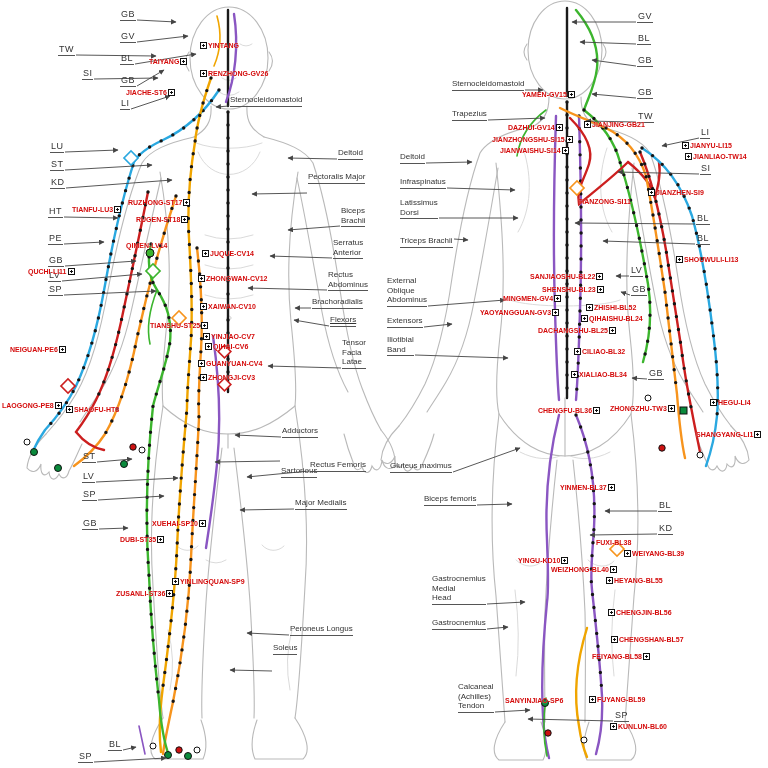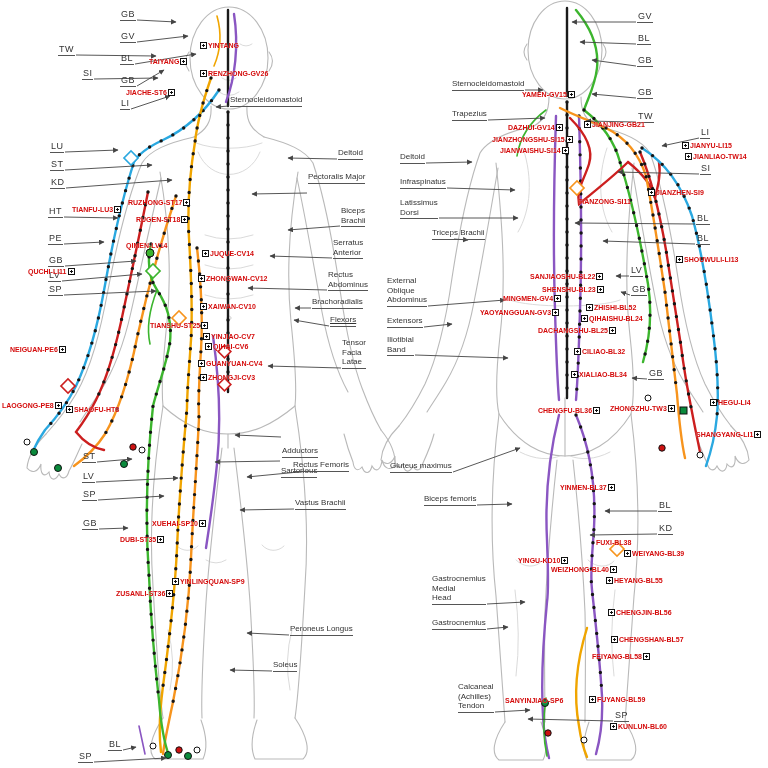--- a/index.html
+++ b/index.html
@@ -267,26 +267,26 @@
 Brachii</div>
       <div class="muscle" style="left: 333px; top: 238px;">Serratus
 Anterior</div>
       <div class="muscle" style="left: 328px; top: 270px;">Rectus
 Abdominus</div>
       <div class="muscle" style="left: 312px; top: 297px;">Brachoradialis</div>
       <div class="muscle" style="left: 330px; top: 315px; text-decoration: underline;">Flexors</div>
       <div class="muscle" style="left: 342px; top: 338px;">Tensor
 Facia
 Latae</div>
-      <div class="muscle" style="left: 282px; top: 446px;">Adductors</div>
+      <div class="muscle" style="left: 282px; top: 426px;">Adductors</div>
       <div class="muscle" style="left: 281px; top: 466px;">Sartorious</div>
-      <div class="muscle" style="left: 293px; top: 460px;">Rectus Femoris</div>
-      <div class="muscle" style="left: 295px; top: 498px;">Vastus Brachii</div>
+      <div class="muscle" style="left: 310px; top: 460px;">Rectus Femoris</div>
+      <div class="muscle" style="left: 295px; top: 498px;">Major Medialis</div>
       <div class="muscle" style="left: 290px; top: 624px;">Peroneus Longus</div>
-      <div class="muscle" style="left: 273px; top: 660px;">Soleus</div>
+      <div class="muscle" style="left: 273px; top: 643px;">Soleus</div>
       <div class="pt sq-l" style="left: 200px; top: 42px;">YINTANG</div>
       <div class="pt sq-r" style="left: 149px; top: 58px;">TAIYANG</div>
       <div class="pt sq-l" style="left: 200px; top: 70px;">RENZHONG-GV26</div>
       <div class="pt sq-r" style="left: 126px; top: 89px;">JIACHE-ST6</div>
       <div class="pt sq-r" style="left: 72px; top: 206px;">TIANFU-LU3</div>
       <div class="pt sq-r" style="left: 128px; top: 199px;">RUZHONG-ST17</div>
       <div class="pt sq-r" style="left: 136px; top: 216px;">RUGEN-ST18</div>
       <div class="pt" style="left: 126px; top: 242px;">QIMEN-LV14</div>
       <div class="pt sq-r" style="left: 28px; top: 268px;">QUCHI-LI11</div>
       <div class="pt sq-r" style="left: 10px; top: 346px;">NEIGUAN-PE6</div>
@@ -318,21 +318,21 @@
       <div class="tag" style="left: 648px; top: 369px;">GB</div>
       <div class="tag" style="left: 658px; top: 501px;">BL</div>
       <div class="tag" style="left: 658px; top: 524px;">KD</div>
       <div class="tag" style="left: 614px; top: 711px;">SP</div>
       <div class="muscle" style="left: 452px; top: 79px;">Sternocleidomastoid</div>
       <div class="muscle" style="left: 452px; top: 109px;">Trapezius</div>
       <div class="muscle" style="left: 400px; top: 152px;">Deltoid</div>
       <div class="muscle" style="left: 400px; top: 177px;">Infraspinatus</div>
       <div class="muscle" style="left: 400px; top: 198px;">Latissimus
 Dorsi</div>
-      <div class="muscle" style="left: 400px; top: 228px; margin-left: 32px;">Triceps Brachii</div>
+      <div class="muscle" style="left: 400px; top: 236px;">Triceps Brachii</div>
       <div class="muscle" style="left: 387px; top: 276px;">External
 Oblique
 Abdominus</div>
       <div class="muscle" style="left: 387px; top: 316px;">Extensors</div>
       <div class="muscle" style="left: 387px; top: 335px;">Iliotibial
 Band</div>
       <div class="muscle" style="left: 390px; top: 461px;">Gluteus maximus</div>
       <div class="muscle" style="left: 424px; top: 494px;">Biceps femoris</div>
       <div class="muscle" style="left: 432px; top: 574px;">Gastrocnemius
 Medial

